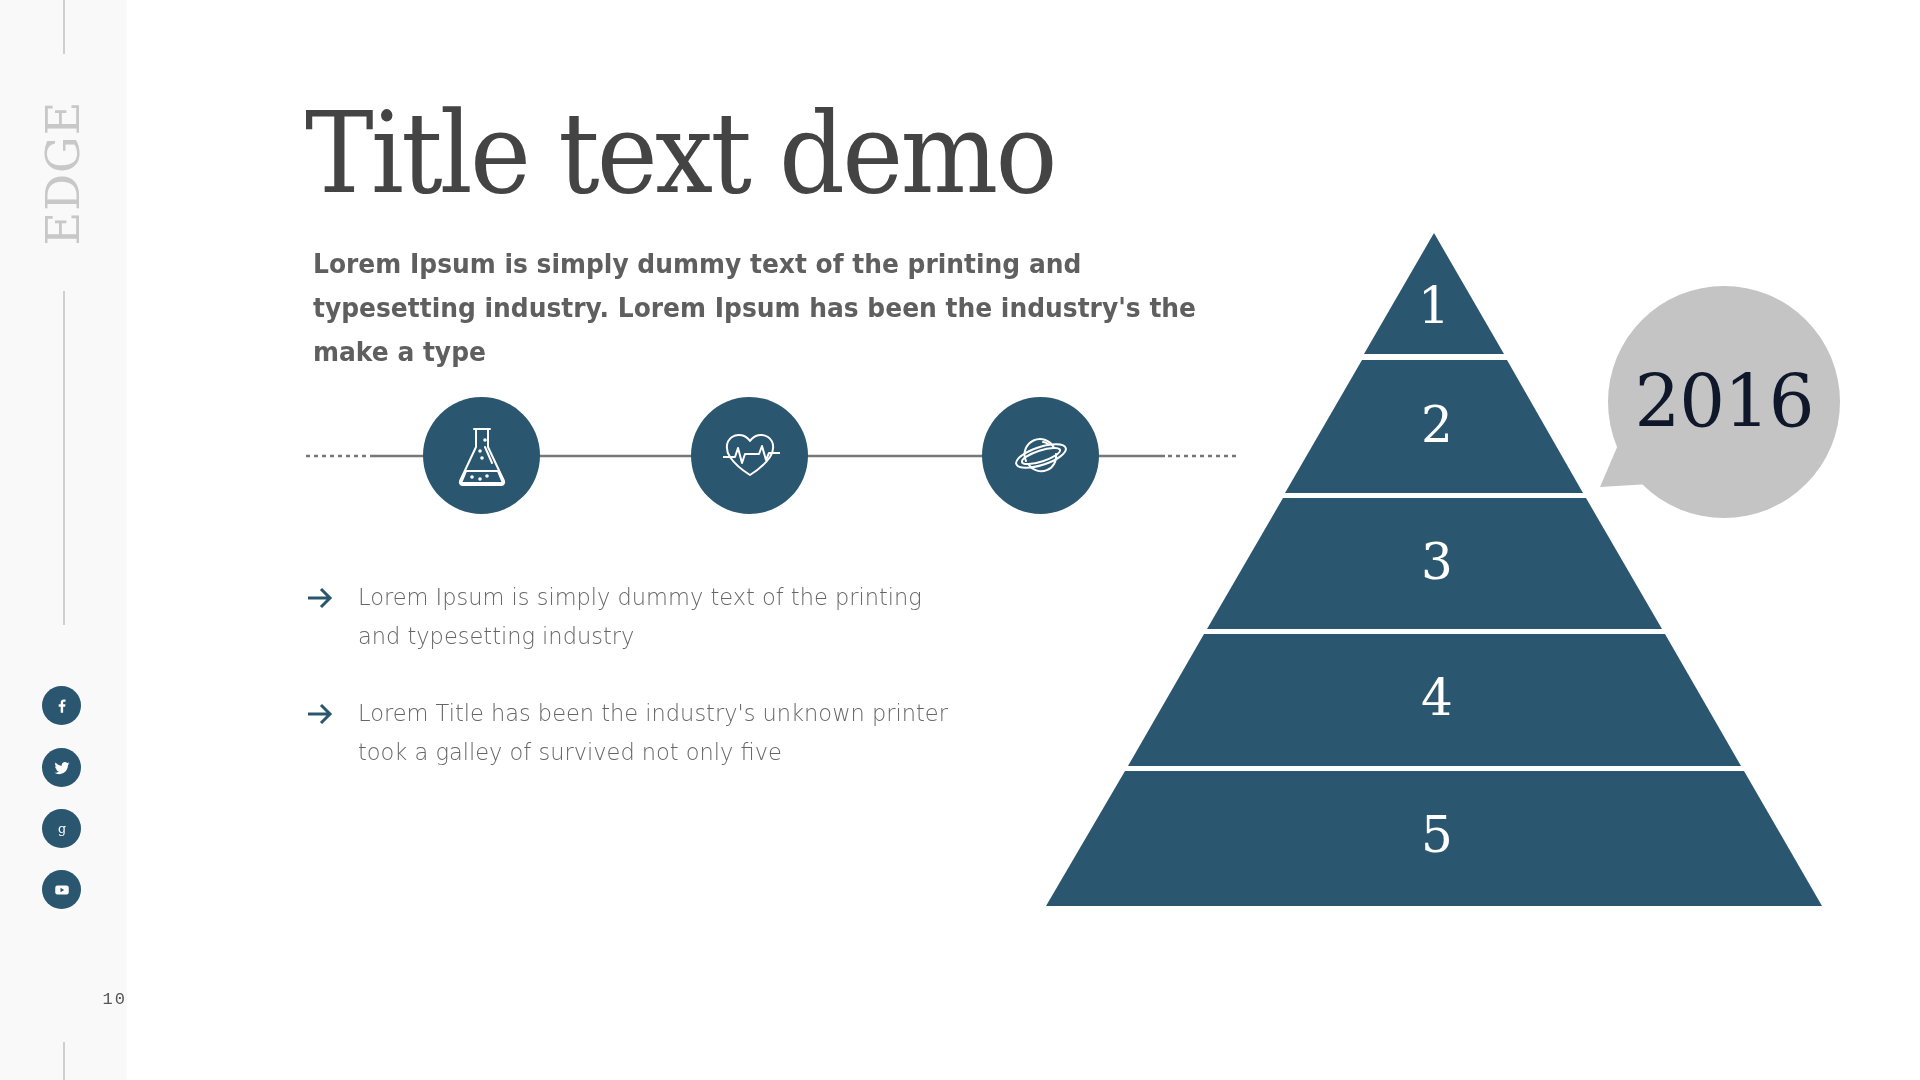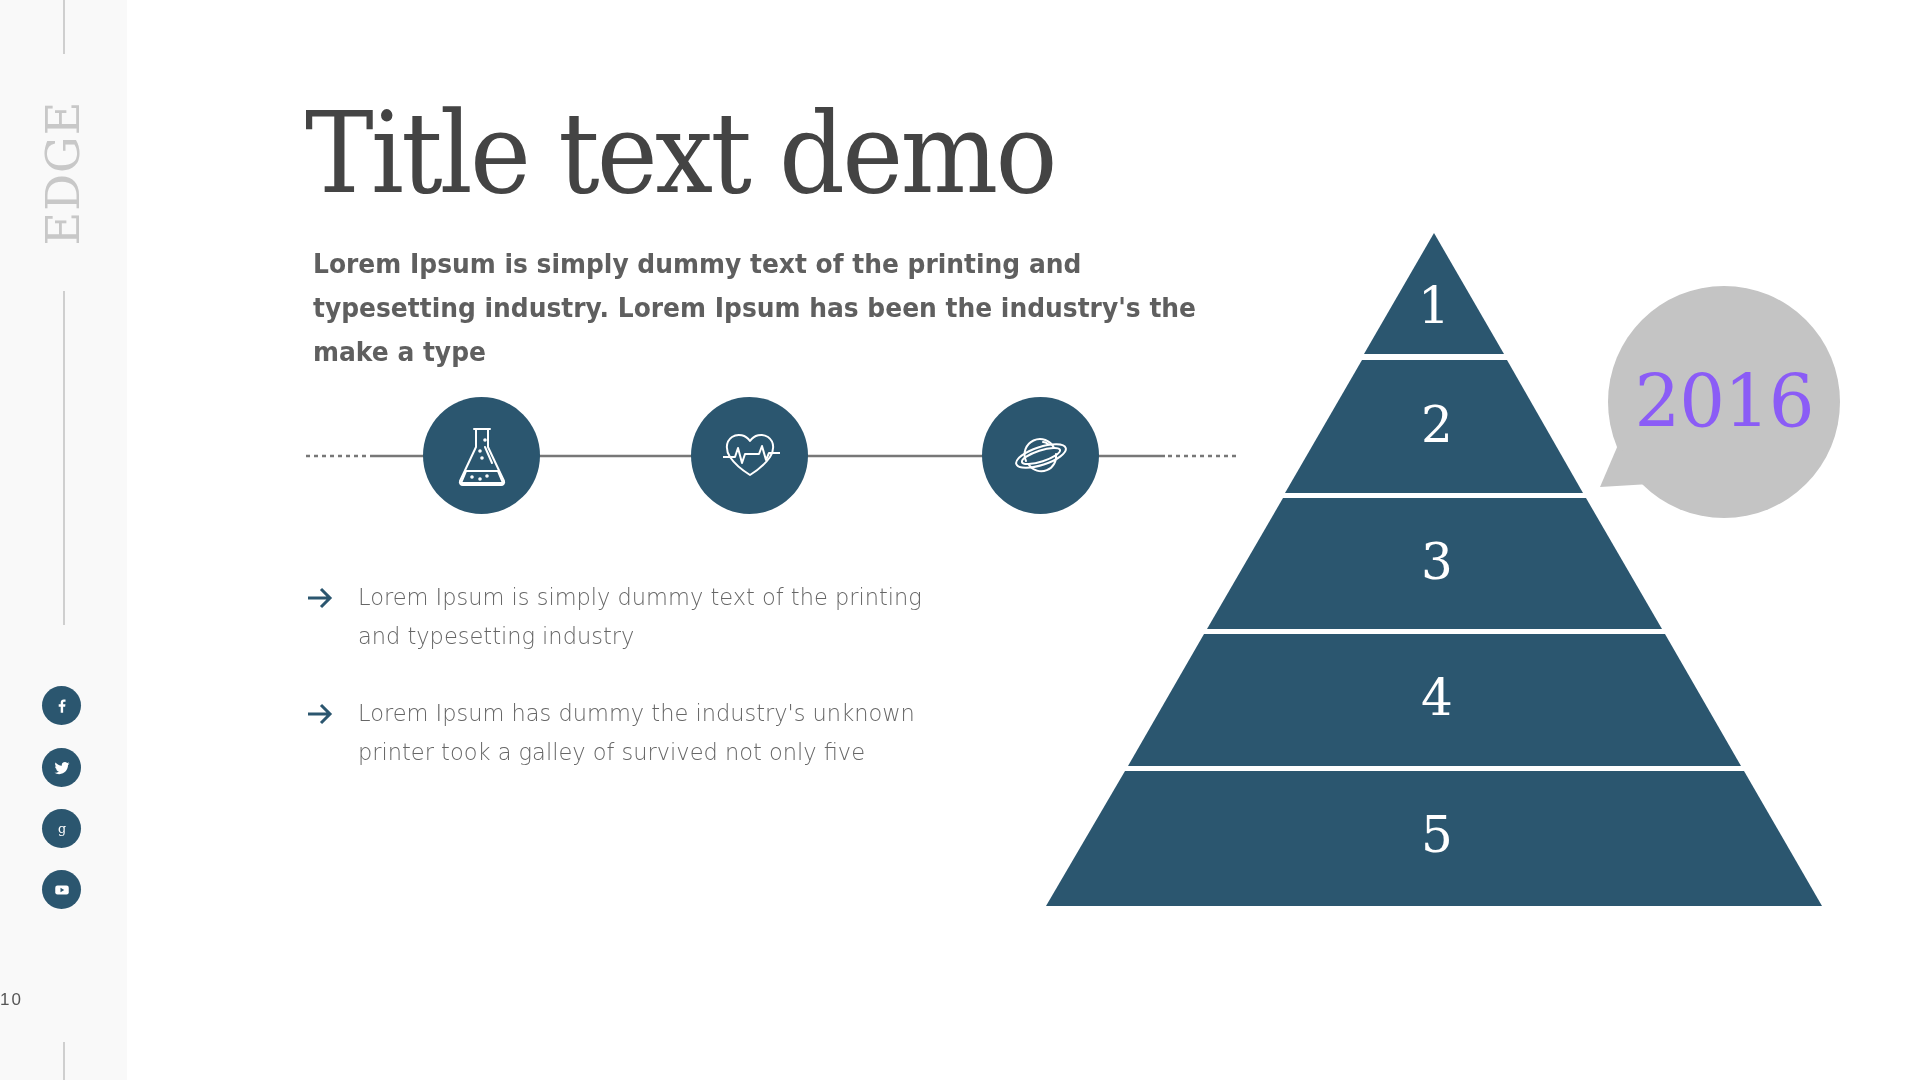--- a/index.html
+++ b/index.html
@@ -22,22 +22,22 @@
       font-family: "DejaVu Serif", serif; font-size: 46px; color: #c8c8c8;
       letter-spacing: 1px; white-space: nowrap; line-height: 1;
     }
     .social {
       position: absolute; left: 42px; width: 39px; height: 39px; border-radius: 50%;
       background: #2b566f; display: flex; align-items: center; justify-content: center;
       cursor: pointer;
     }
     .social svg { width: 18px; height: 18px; }
     .page-num {
-      position: absolute; left: 0; width: 127px; top: 990px; text-align: left;
-      font-family: Liberation Sans, sans-serif; font-size: 17px; color: #555;
+      position: absolute; left: 0; width: 127px; top: 990px; text-align: right;
+      font-family: Liberation Mono, monospace; font-size: 17px; color: #555;
       letter-spacing: 2px;
     }
 
     .title {
       position: absolute; left: 305px; top: 92px; margin: 0;
       font-family: "DejaVu Serif", serif; font-weight: normal;
       font-size: 112px; color: #444444; letter-spacing: -3px; line-height: 1.1;
       transform: scaleX(0.92); transform-origin: left top;
     }
     .subtitle {
@@ -60,21 +60,21 @@
     .bullet .arrow { position: absolute; left: 0; top: 8px; width: 28px; height: 24px; }
 
     .pyramid { position: absolute; left: 0; top: 0; width: 1920px; height: 1080px; }
     .tier-num {
       position: absolute; width: 120px; text-align: center;
       font-family: "DejaVu Serif", serif; font-size: 50px; color: #ffffff; line-height: 1;
       transform: translate(-50%, -50%);
     }
     .bubble-text {
       position: absolute; left: 1724px; top: 402px; transform: translate(-50%, -50%);
-      font-family: "DejaVu Serif", serif; font-size: 72px; color: #8b5cf6; line-height: 1; letter-spacing: -1px;
+      font-family: "DejaVu Serif", serif; font-size: 72px; color: #0f172a; line-height: 1; letter-spacing: -1px;
     }
   </style>
 </head>
 <body>
 
 <div class="sidebar">
   <div class="vline top"></div>
   <div class="brand">EDGE</div>
   <div class="vline mid"></div>
 
@@ -146,21 +146,21 @@
   <li class="bullet">
     <svg class="arrow" viewBox="0 0 28 24" fill="none" stroke="#2b566f" stroke-width="3">
         <path d="M2 12h22 M15 3l9 9-9 9"></path>
       </svg>
     <span>Lorem Ipsum is simply dummy text of the printing and typesetting industry</span>
   </li>
   <li class="bullet">
     <svg class="arrow" viewBox="0 0 28 24" fill="none" stroke="#2b566f" stroke-width="3">
         <path d="M2 12h22 M15 3l9 9-9 9"></path>
       </svg>
-    <span>Lorem Ipsum has dummy the industry's unknown printer took a galley of survived not only five</span>
+    <span>Lorem Title has been the industry's unknown printer took a galley of survived not only five</span>
   </li>
 </ul>
 
 <svg class="pyramid" viewBox="0 0 1920 1080">
 
   <g>
     <circle cx="1724" cy="402" r="116" fill="#c4c4c4"></circle>
     <path d="M1618 445 L1600 487 L1650 484 Z" fill="#c4c4c4"></path>
   </g>
 

